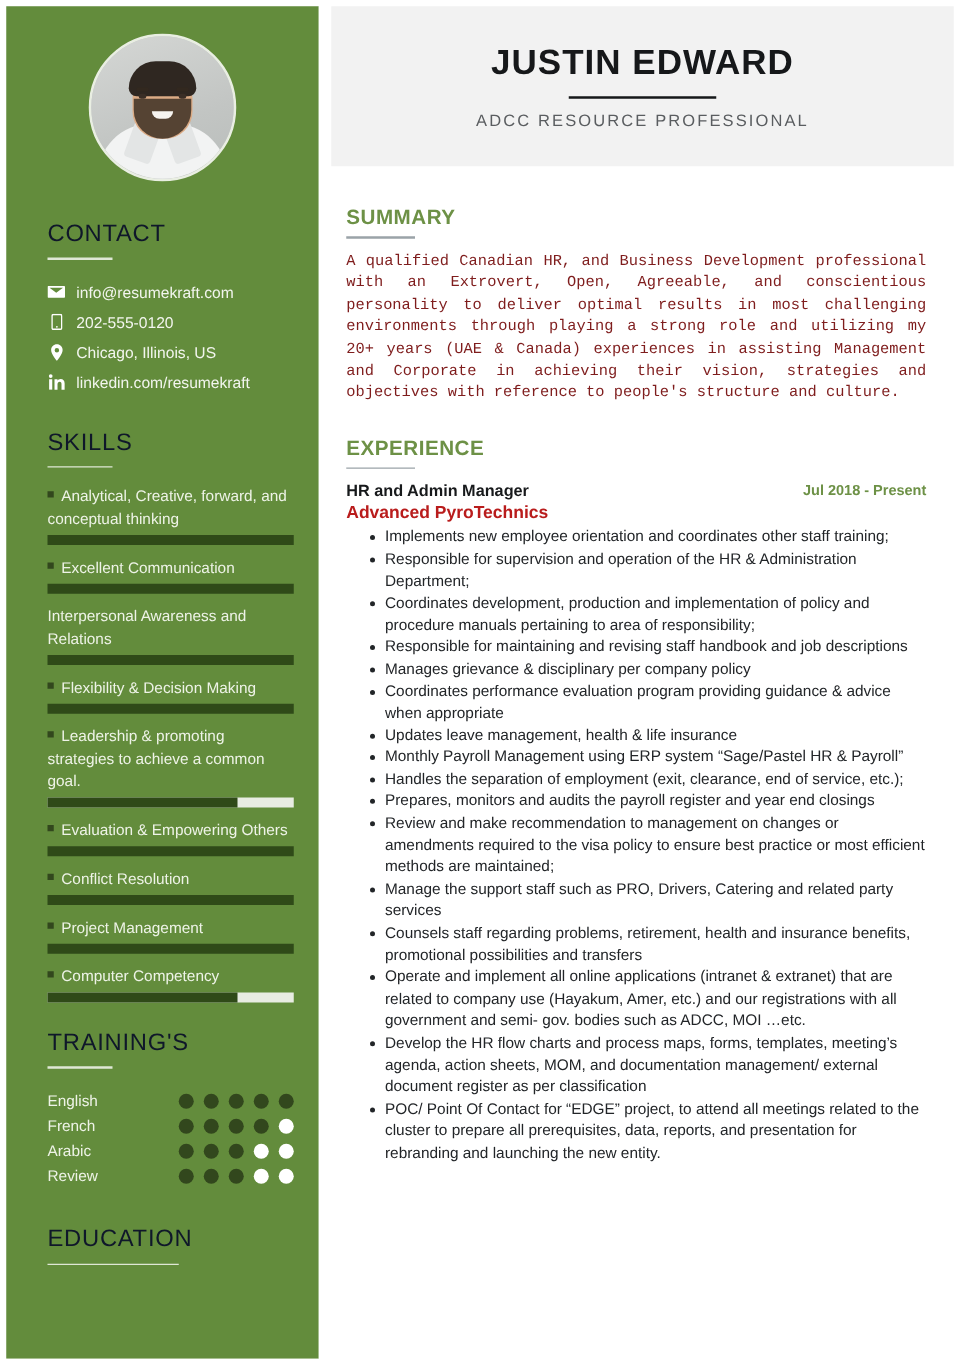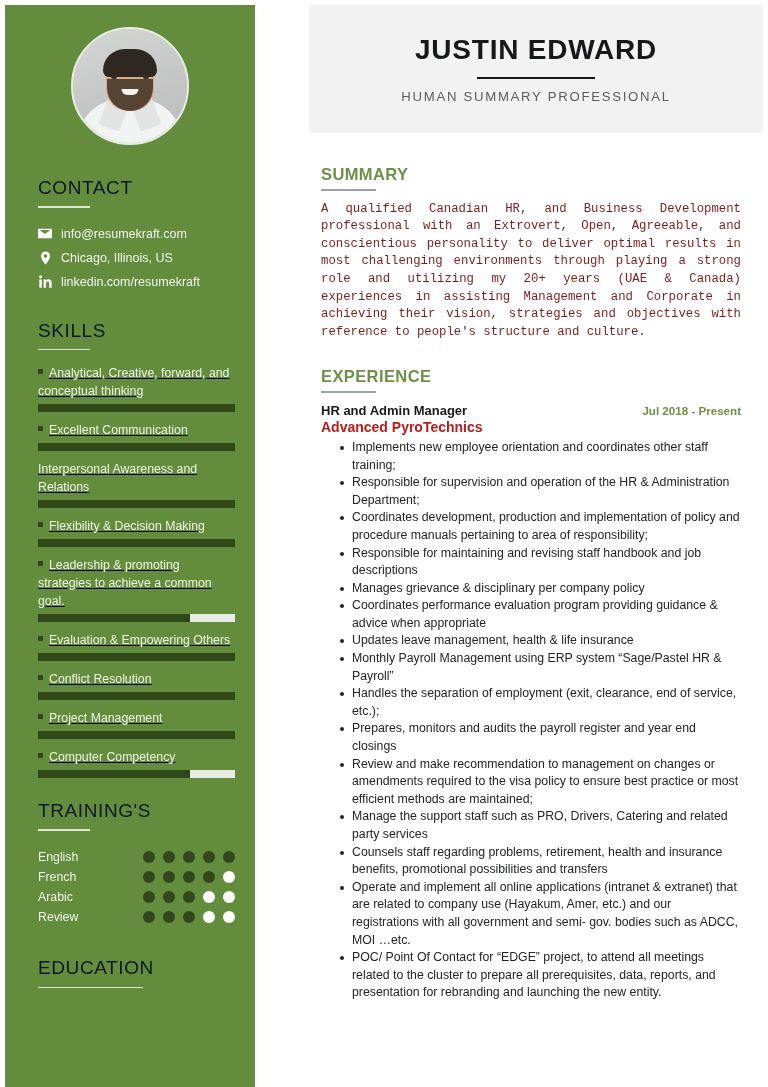--- a/index.html
+++ b/index.html
@@ -100,21 +100,21 @@
     flex: 0 0 14px;
     display: flex;
     align-items: center;
     justify-content: center;
     color: #ffffff;
   }
   .c-ico svg { display: block; }
 
   
   .skills-block { margin-top: 26px; }
-  .skills-list { padding: 2px 0 0 33px; text-decoration: underline; }
+  .skills-list { padding: 2px 0 0 33px; }
   .skill { margin-bottom: 9px; width: 197px; }
   .skill-name {
     color: #eef3e7;
     font-size: 12.3px;
     line-height: 18px;
     display: block;
     margin-bottom: 4px;
   }
   .skill-name .sq {
     display: inline-block;
@@ -150,21 +150,20 @@
 
   .edu-block { margin-top: 30px; }
   .edu-rule { width: 105px; height: 1.5px; background: #dfe7d5; margin: 8px 0 0 33px; }
 
   
   .main {
     flex: 1;
     min-width: 0;
     background: #ffffff;
     position: relative;
-    padding-left: 44px;
   }
 
   .namebar {
     background: #f2f2f2;
     margin-left: 10px;
     height: 128px;
     display: flex;
     flex-direction: column;
     align-items: center;
     justify-content: center;
@@ -279,20 +278,29 @@
         <div class="c-row">
           <span class="c-ico">
             <svg width="14" height="11" viewBox="0 0 14 11">
                 <path fill="#fff" d="M0 0h14v11H0z" opacity="0"></path>
                 <path fill="#fff" d="M0.6 0.8h12.8c.3 0 .6.3.6.6v8.2c0 .3-.3.6-.6.6H.6c-.3 0-.6-.3-.6-.6V1.4c0-.3.3-.6.6-.6zM1.6 2.1l5.4 4 5.4-4H1.6z"></path>
               </svg>
           </span>
           <span>info@resumekraft.com</span>
         </div>
 
+        <div class="c-row">
+          <span class="c-ico">
+            <svg width="9" height="13" viewBox="0 0 9 13">
+                <rect x="0.6" y="0.6" width="7.8" height="11.8" rx="1.1" fill="none" stroke="#fff" stroke-width="1.2"></rect>
+                <circle cx="4.5" cy="10.4" r="0.7" fill="#fff"></circle>
+              </svg>
+          </span>
+          <span>202-555-0120</span>
+        </div>
 
         <div class="c-row">
           <span class="c-ico">
             <svg width="11" height="14" viewBox="0 0 11 14">
                 <path fill="#fff" d="M5.5.4C2.9.4.9 2.4.9 5c0 3.5 4.6 8.6 4.6 8.6S10.1 8.5 10.1 5C10.1 2.4 8.1.4 5.5.4zm0 6.5A1.8 1.8 0 1 1 5.5 3.3a1.8 1.8 0 0 1 0 3.6z"></path>
               </svg>
           </span>
           <span>Chicago, Illinois, US</span>
         </div>
 
@@ -423,21 +431,21 @@
       <div class="edu-rule"></div>
     </section>
 
   </aside>
 
   <main class="main">
 
     <header class="namebar">
       <div class="name">JUSTIN EDWARD</div>
       <div class="name-rule"></div>
-      <div class="role">HUMAN SUMMARY PROFESSIONAL</div>
+      <div class="role">ADCC RESOURCE PROFESSIONAL</div>
     </header>
 
     <section class="sec summary-block">
       <h2 class="sec-h">SUMMARY</h2>
       <div class="sec-rule"></div>
       <p class="summary-text">A qualified Canadian HR, and Business Development professional with an Extrovert, Open, Agreeable, and conscientious personality to deliver optimal results in most challenging environments through playing a strong role and utilizing my 20+ years (UAE &amp; Canada) experiences in assisting Management and Corporate in achieving their vision, strategies and objectives with reference to people's structure and culture.</p>
     </section>
 
     <section class="sec exp-block">
       <h2 class="sec-h">EXPERIENCE</h2>
@@ -459,19 +467,20 @@
             <li>Manages grievance &amp; disciplinary per company policy</li>
             <li>Coordinates performance evaluation program providing guidance &amp; advice when appropriate</li>
             <li>Updates leave management, health &amp; life insurance</li>
             <li>Monthly Payroll Management using ERP system “Sage/Pastel HR &amp; Payroll”</li>
             <li>Handles the separation of employment (exit, clearance, end of service, etc.);</li>
             <li>Prepares, monitors and audits the payroll register and year end closings</li>
             <li>Review and make recommendation to management on changes or amendments required to the visa policy to ensure best practice or most efficient methods are maintained;</li>
             <li>Manage the support staff such as PRO, Drivers, Catering and related party services</li>
             <li> Counsels staff regarding problems, retirement, health and insurance benefits, promotional possibilities and  transfers</li>
             <li>Operate and implement all online applications (intranet &amp; extranet) that are related to company use (Hayakum, Amer, etc.) and our registrations with all government and semi- gov. bodies such as ADCC, MOI …etc.</li>
+            <li> Develop the HR flow charts and process maps, forms, templates, meeting’s agenda, action sheets, MOM, and documentation management/ external document register as per classification</li>
             <li>POC/ Point Of Contact for “EDGE” project, to attend all meetings related to the cluster to prepare all prerequisites, data, reports, and presentation for rebranding and launching the new entity.</li>
           </ul>
       </div>
     </section>
 
   </main>
 </div>
 
 </body></html>

